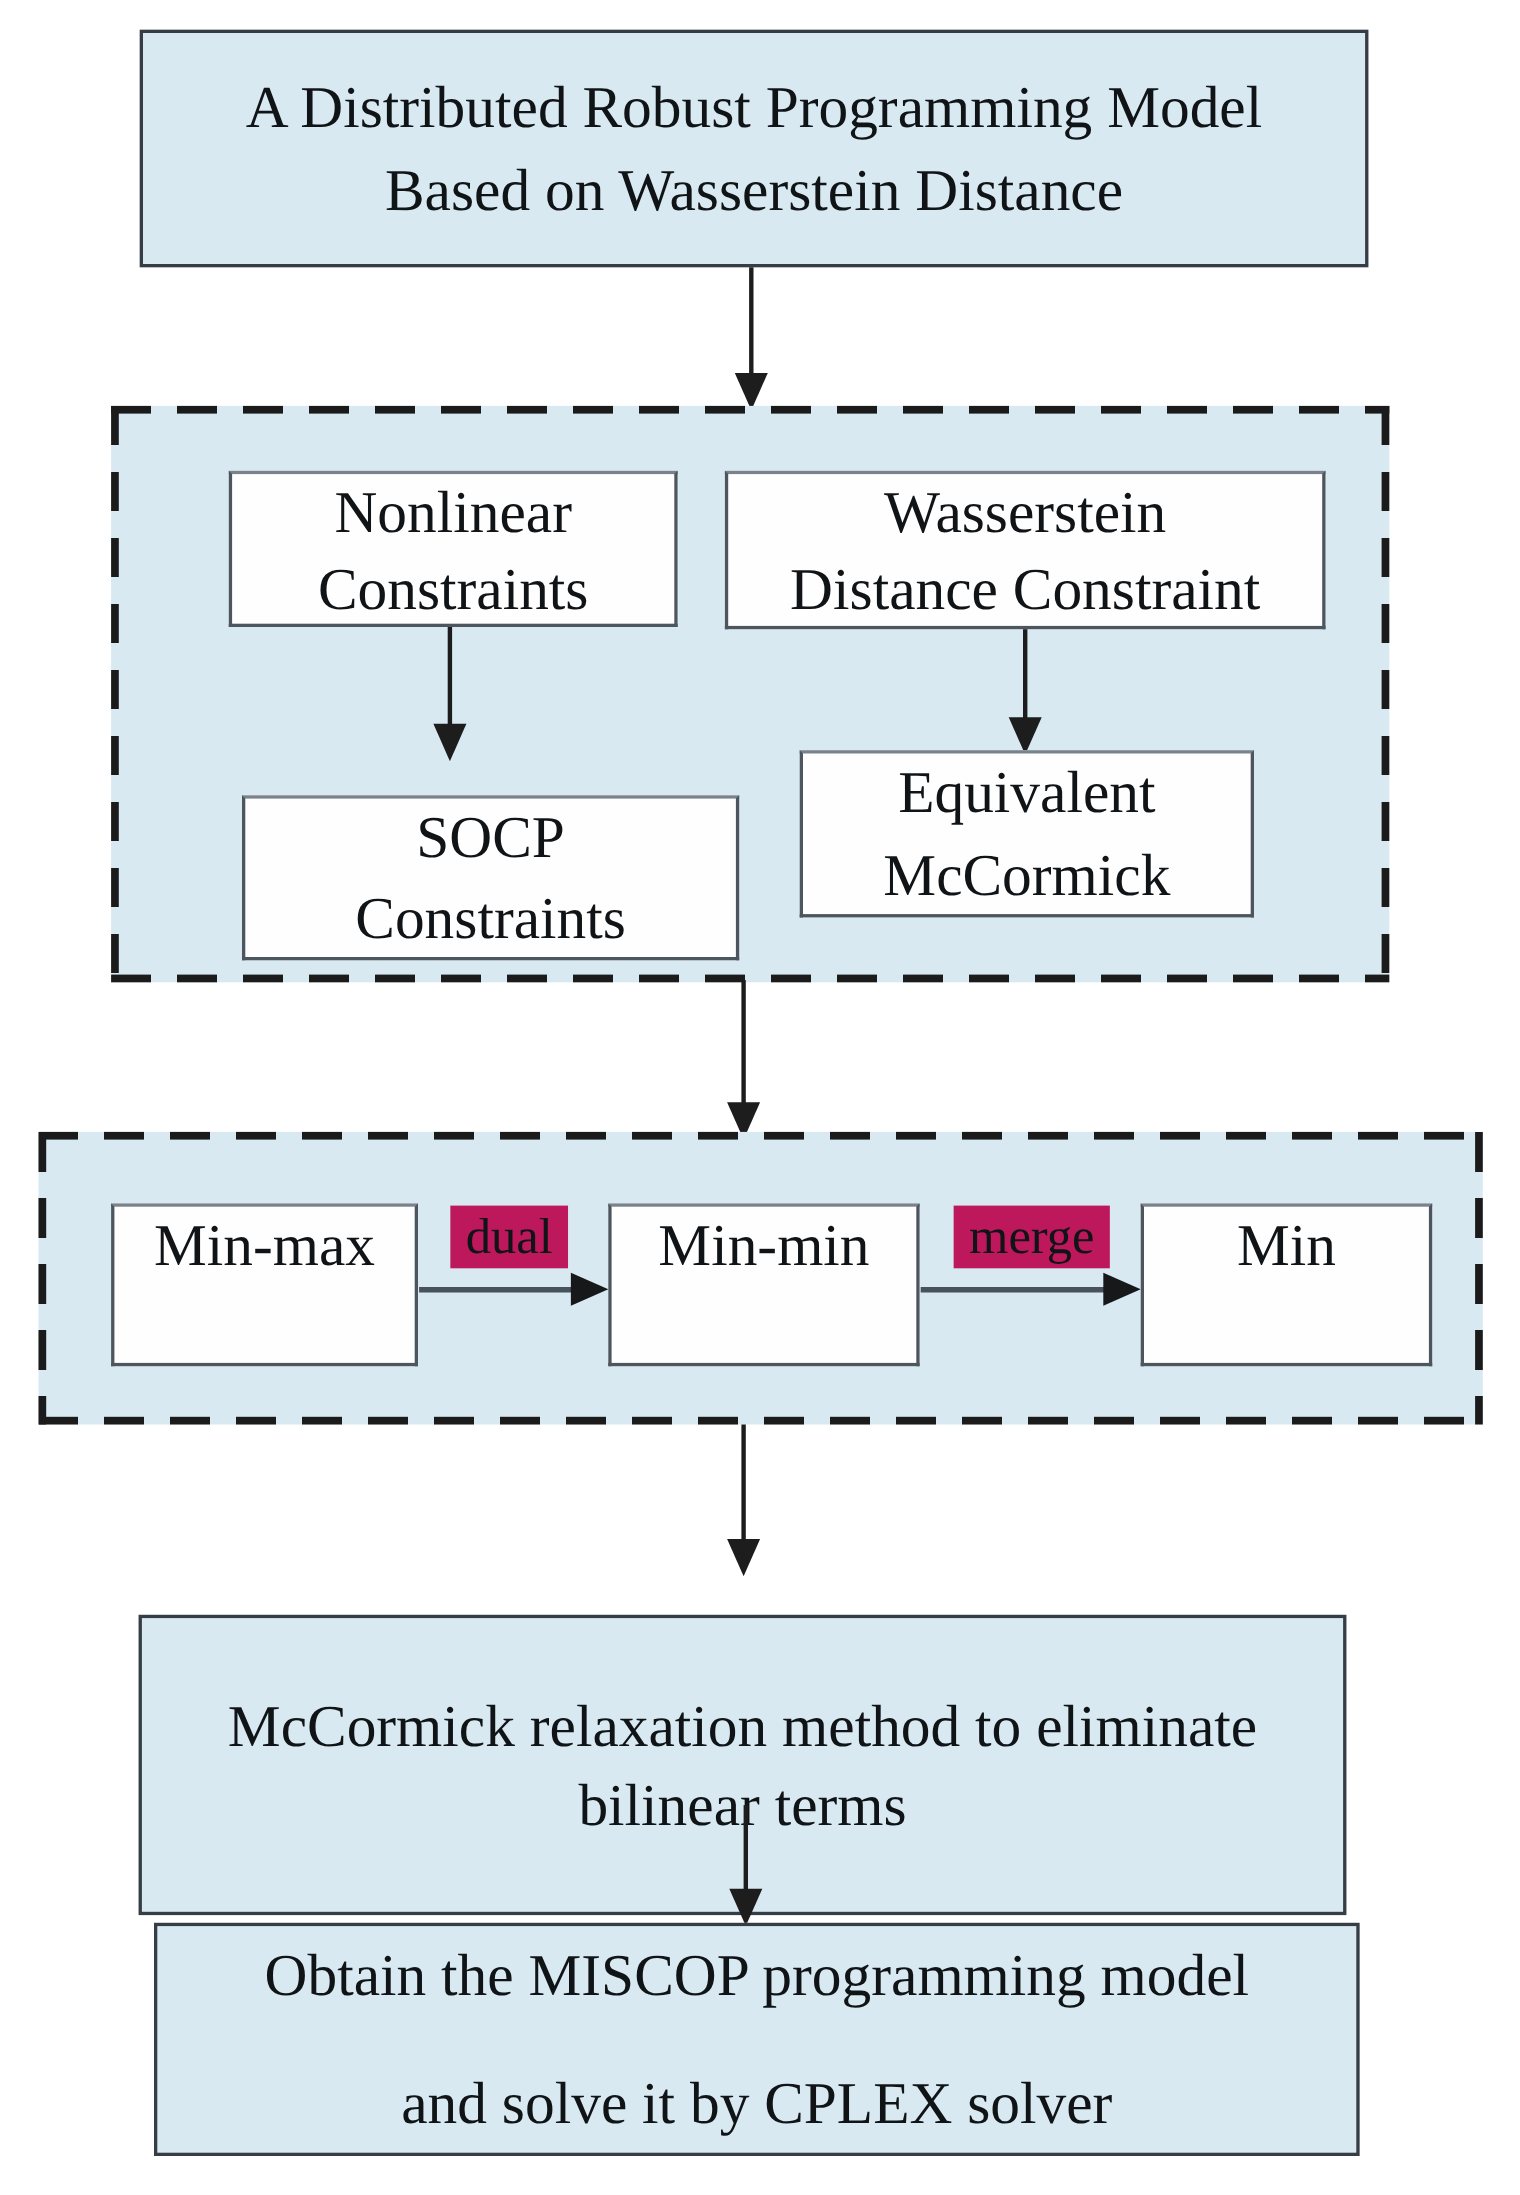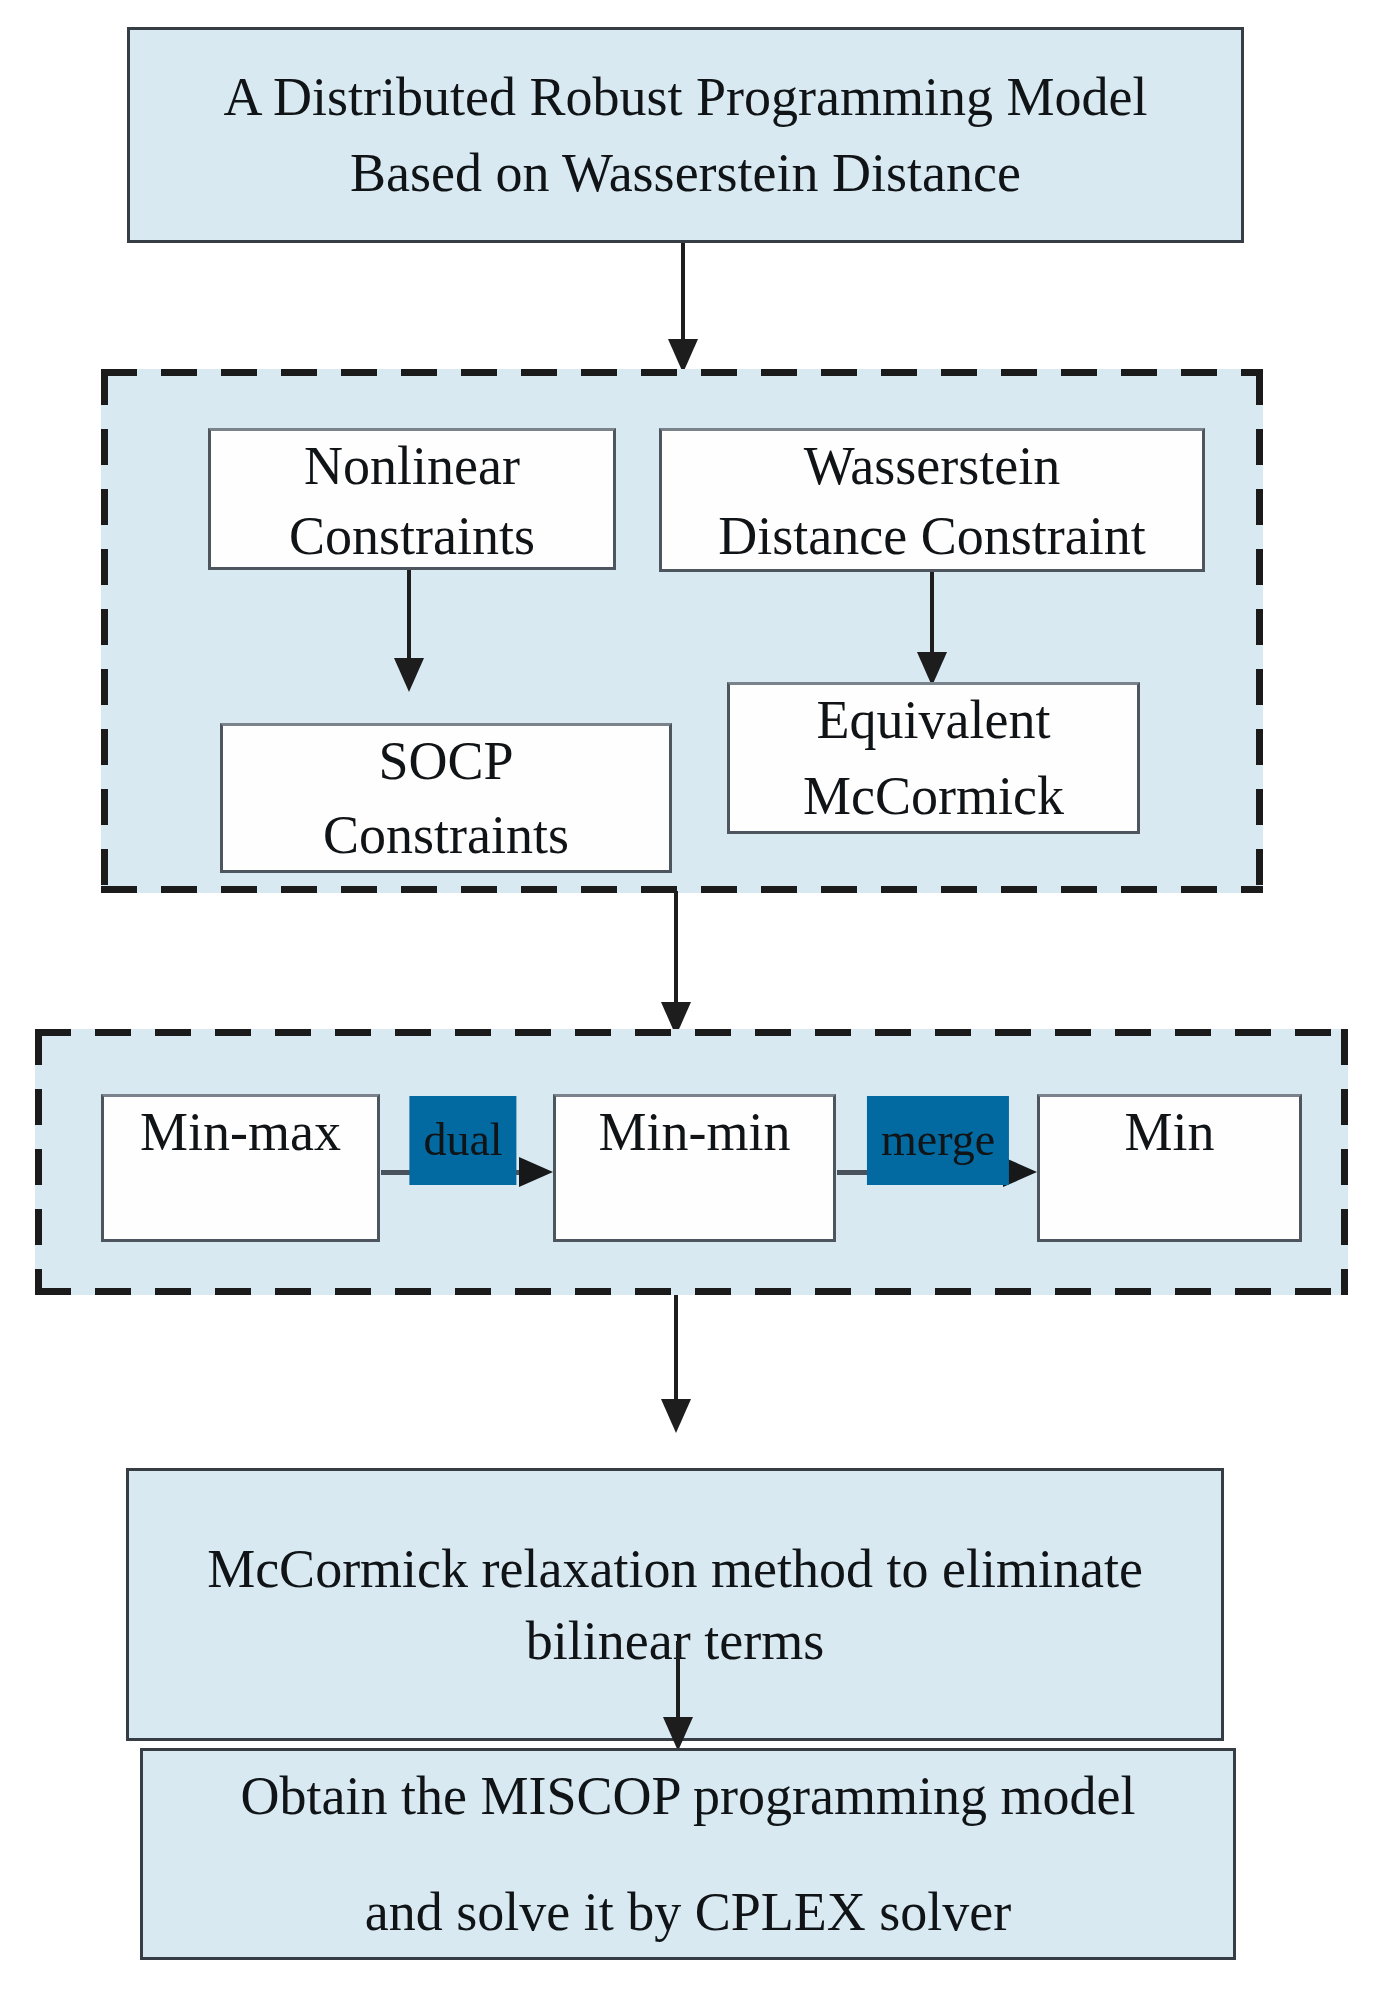--- a/index.html
+++ b/index.html
@@ -25,21 +25,21 @@
     border-left:15px solid transparent;border-right:15px solid transparent;
     border-top:34px solid #1d1d1d;}
 
   .harrow{position:absolute;height:30px;}
   .hshaft{position:absolute;top:13px;height:5px;left:0;right:32px;background:#47525c;}
   .hhead{position:absolute;right:0;top:0;width:0;height:0;
     border-top:15px solid transparent;border-bottom:15px solid transparent;
     border-left:34px solid #16181a;}
 
   .flow-label{position:absolute;transform:translateX(-50%);font-size:46px;line-height:1.15;
-    background:#0369a1;padding:18px 14px;z-index:5;}
+    background:#be185d;padding:2px 14px;z-index:5;}
 
   
   #box-top{left:127px;top:27px;width:1117px;height:216px;line-height:76px;}
   #group-constraints{left:101px;top:369px;width:1162px;height:524px;}
   #box-nonlinear{left:208px;top:428px;width:408px;height:142px;}
   #box-wasserstein{left:659px;top:428px;width:546px;height:144px;}
   #box-socp{left:220px;top:690px;width:452px;height:150px;margin-top:33px;}
   #box-equivalent{left:727px;top:682px;width:413px;height:152px;}
   #group-transform{left:35px;top:1029px;width:1313px;height:266px;}
   #box-minmax{left:101px;top:1094px;width:279px;height:148px;}

